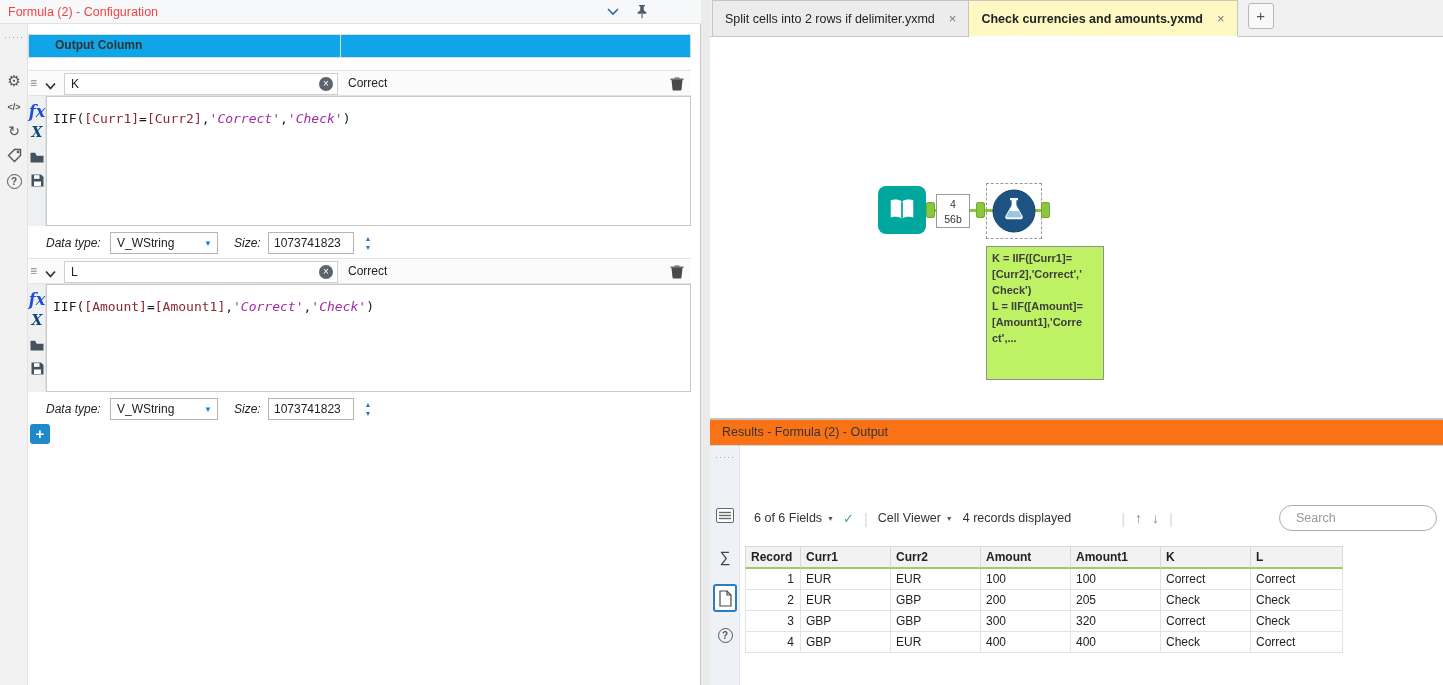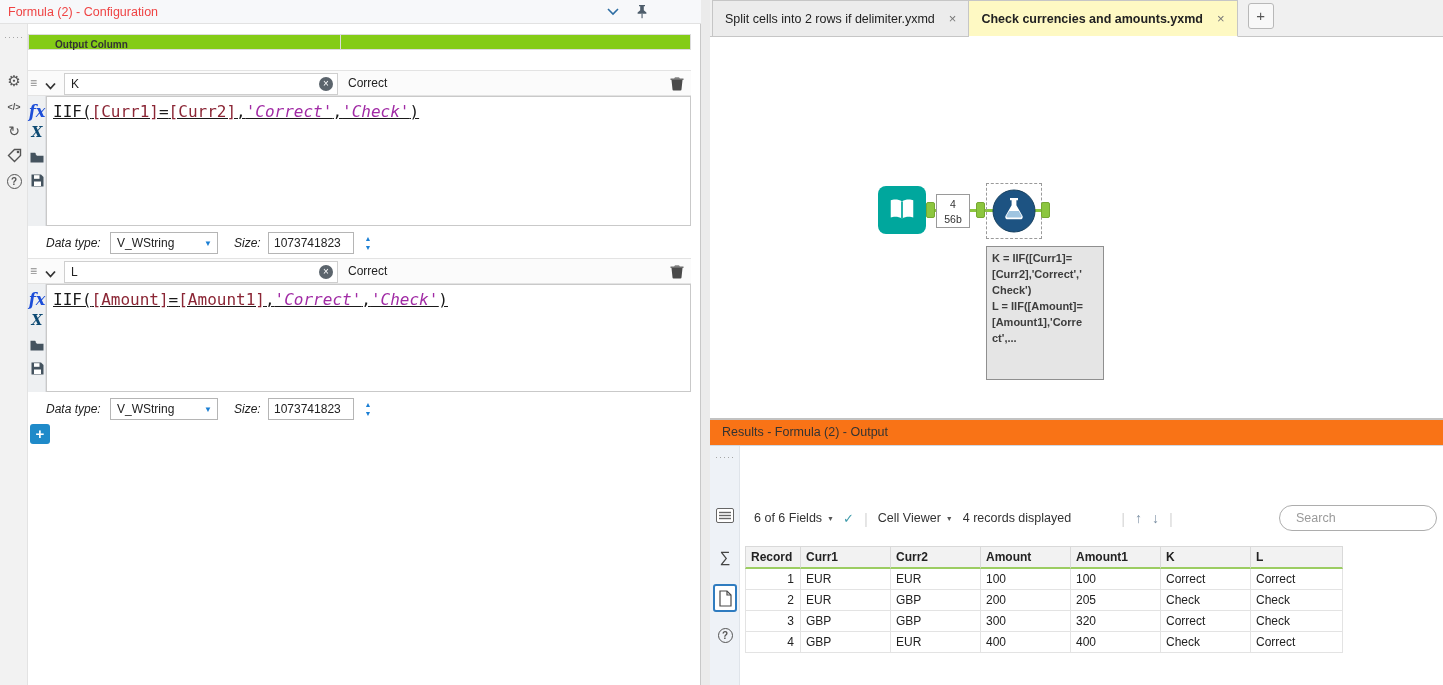--- a/index.html
+++ b/index.html
@@ -10,39 +10,39 @@
   
   .config-panel { position:absolute; left:0; top:0; width:701px; height:685px; background:#fff; border-right:1px solid #c8c8c8; }
   .config-header { position:absolute; left:0; top:0; width:701px; height:24px; background:#f7f8fa; border-bottom:1px solid #e2e2e2; display:flex; align-items:center; padding:0 52px 0 8px; }
   .config-title { color:#ef4444; font-size:12.5px; }
   .hdr-icons { margin-left:auto; display:flex; gap:16px; align-items:center; }
   .left-strip { position:absolute; left:0; top:24px; width:28px; height:661px; background:#f2f2f2; border-right:1px solid #e3e3e3; }
   .grip-dots { display:block; text-align:center; color:#9a9a9a; font-size:9px; letter-spacing:1px; line-height:10px; }
   .strip-icon { position:absolute; left:0; width:28px; text-align:center; color:#555; cursor:pointer; }
   .help-circle { display:inline-block; width:15px; height:15px; border:1.3px solid #555; border-radius:50%; font-size:10px; font-weight:bold; line-height:13px; color:#555; text-align:center; }
 
-  .col-head { position:absolute; left:28px; top:34px; width:663px; height:16px; background:#84cc16; border:1px solid #dcdcdc; display:flex; font-weight:bold; font-size:10px; color:#333; }
+  .col-head { position:absolute; left:28px; top:34px; width:663px; height:24px; background:#0ea5e9; border:1px solid #dcdcdc; display:flex; font-weight:bold; font-size:12px; color:#333; }
   .col-head .c1 { width:312px; padding-left:26px; line-height:20px; border-right:1px solid #dcdcdc; }
   .col-head .c2 { flex:1; padding-left:6px; line-height:20px; }
 
   .exp-head { position:absolute; left:28px; width:663px; height:26px; background:#fbfbfb; border-top:1px solid #e3e3e3; border-bottom:1px solid #e3e3e3; }
   .grip { position:absolute; left:2px; top:5px; color:#888; font-size:12px; }
   .row-chev { position:absolute; left:17px; top:8px; }
   .name-input { position:absolute; left:36px; top:2px; width:274px; height:22px; background:#fff; border:1px solid #cfcfcf; display:flex; align-items:center; padding:0 4px 0 6px; }
   .name-input .val { flex:1; font-size:12px; color:#222; }
   .clear-btn { width:14px; height:14px; border-radius:50%; background:#5b646c; color:#fff; font-size:10px; line-height:14px; text-align:center; cursor:pointer; }
   .preview-text { position:absolute; left:320px; top:0; line-height:25px; font-size:12px; color:#222; }
   .trash-btn { position:absolute; left:642px; top:5px; cursor:pointer; }
 
   .editor-strip { position:absolute; left:28px; width:18px; background:#eef0f2; border-right:1px solid #dfe1e4; }
   .ed-icon { position:absolute; left:0; width:18px; text-align:center; cursor:pointer; }
   .fx-glyph { font-family:"DejaVu Serif",serif; font-style:italic; font-size:16px; color:#1d4ed8; font-weight:bold; }
   .xvar-glyph { font-family:"DejaVu Serif",serif; font-style:italic; font-size:14px; color:#0d4a73; font-weight:bold; }
   .editor-box { position:absolute; left:46px; width:645px; background:#fff; border:1px solid #c9c9c9; }
-  .expr-line { font-family:"DejaVu Sans Mono",monospace; font-size:16px; color:#1a1a1a; white-space:pre; padding:5px 6px;text-decoration:underline; }
+  .expr-line { font-family:"DejaVu Sans Mono",monospace; font-size:13px; color:#1a1a1a; white-space:pre; padding:14px 6px; }
   .tk { color:#1a1a1a; }
   .tk-field { color:#8b2635; }
   .tk-str { color:#a12ba5; font-style:italic; }
 
   .dtype-row { position:absolute; left:28px; width:663px; height:26px; }
   .dtype-row .lbl { position:absolute; top:0; line-height:26px; font-size:12px; color:#222;font-style:italic; }
   .dropdown { position:absolute; left:82px; top:2px; width:108px; height:22px; border:1px solid #b5b5b5; background:#fff; cursor:pointer; }
   .dropdown .val { position:absolute; left:6px; line-height:20px; font-size:12px; }
   .dd-arrow { position:absolute; right:5px; top:6px; font-size:8px; color:#1b7fd4; }
   .spinbox { position:absolute; left:240px; top:2px; width:86px; height:22px; border:1px solid #b5b5b5; background:#fff; }
@@ -63,21 +63,21 @@
   .newtab-btn { width:26px; height:26px; margin:0 0 5px 10px; border:1px solid #b8b8b8; border-radius:3px; background:#f8f8f8; color:#555; font-size:15px; line-height:24px; text-align:center; cursor:pointer; align-self:center; }
 
   
   .canvas { position:absolute; left:710px; top:37px; width:733px; height:381px; background:#fff; overflow:hidden; }
   .tool-input { position:absolute; left:168px; top:149px; width:48px; height:48px; background:#00a79d; border-radius:8px; display:flex; align-items:center; justify-content:center; cursor:pointer; }
   .anchor { position:absolute; width:9px; height:16px; background:#8cc63f; border:1px solid #76a832; border-radius:2px; }
   .conn-line { position:absolute; height:3px; background:#8cc63f; }
   .conn-label { position:absolute; left:226px; top:157px; width:34px; height:34px; background:#fff; border:1px solid #9a9a9a; text-align:center; font-size:10.5px; color:#333; line-height:1.4; padding-top:2px; }
   .selection-box { position:absolute; left:276px; top:146px; width:56px; height:56px; border:1px dashed #9a9a9a; }
   .tool-formula { position:absolute; left:282px; top:152px; width:44px; height:44px; cursor:pointer; }
-  .annotation-box { position:absolute; left:276px; top:209px; width:118px; height:134px; background:#e5e5e5; border:1px solid #8f8f8f; padding:4px 5px; font-size:11px; font-weight:bold; color:#3d3d3d; line-height:1.45; }
+  .annotation-box { position:absolute; left:276px; top:209px; width:118px; height:134px; background:#bef264; border:1px solid #8f8f8f; padding:4px 5px; font-size:11px; font-weight:bold; color:#3d3d3d; line-height:1.45; }
 
   
   .results-panel { position:absolute; left:710px; top:418px; width:733px; height:267px; background:#fff; border-top:2px solid #c2c2c2; }
   .res-header { position:absolute; left:0; top:0; width:733px; height:26px; background:#f97316; border-bottom:1px solid #d0d7e0; line-height:25px; padding-left:12px; font-size:12.5px; color:#333; }
   .res-strip { position:absolute; left:0; top:26px; width:30px; height:239px; background:#eef2f7; border-right:1px solid #dfe4ea; }
   .res-strip .strip-icon { width:30px; }
   .file-btn { position:absolute; left:3px; top:138px; width:24px; height:28px; border:2px solid #2f7cc0; border-radius:3px; background:#fff; display:flex; align-items:center; justify-content:center; cursor:pointer; }
   .res-toolbar { position:absolute; left:30px; top:82px; width:703px; height:32px; display:flex; align-items:center; padding-left:14px; gap:10px; font-size:12.5px; color:#333; }
   .tb-group { display:flex; align-items:center; gap:5px; cursor:pointer; }
   .caret { font-size:7px; color:#555; }

